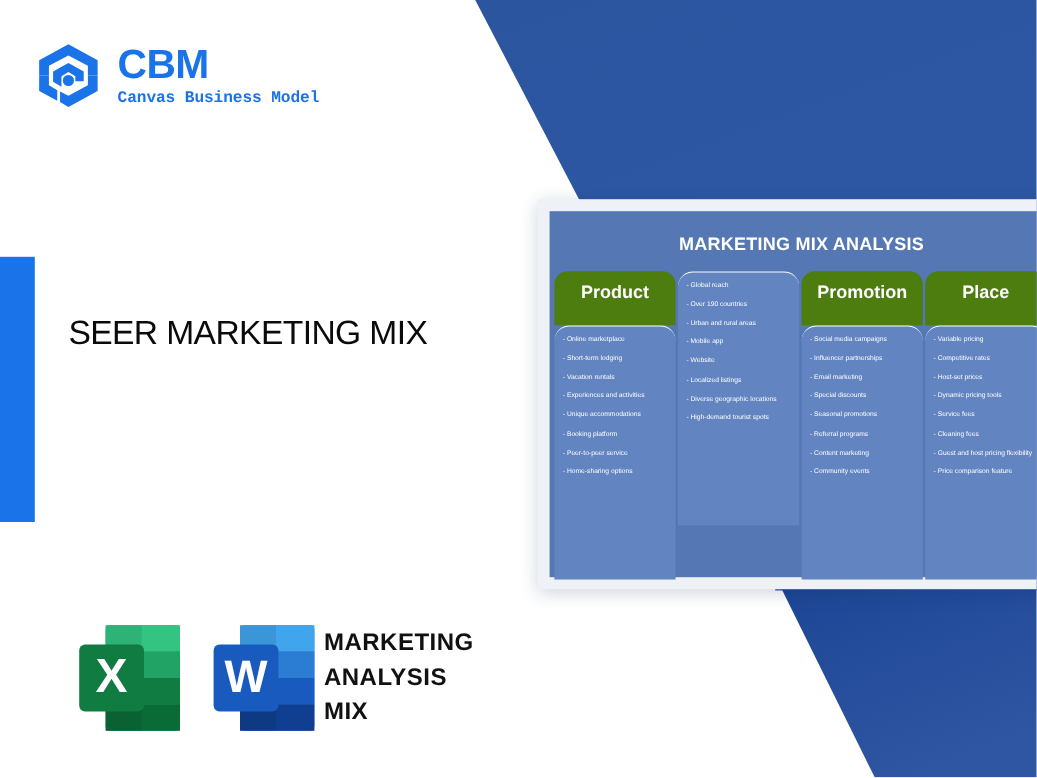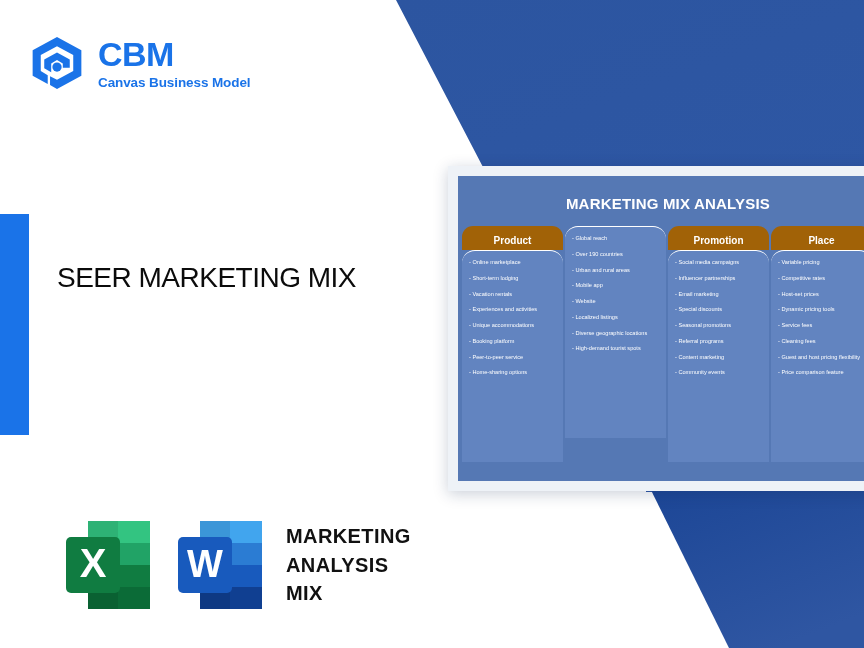--- a/index.html
+++ b/index.html
@@ -53,20 +53,21 @@
     font-weight: bold;
     color: #1a73e8;
     letter-spacing: -0.5px;
   }
   .logo-sub {
     font-size: 13.5px;
     font-weight: bold;
     color: #1a73e8;
     margin-top: 5px;
     letter-spacing: -0.1px;
+    font-family: Liberation Mono, monospace;
   }
 
   
   .headline {
     position: absolute;
     left: 57px;
     top: 262px;
     width: 400px;
     font-size: 28px;
     font-weight: normal;
@@ -108,27 +109,27 @@
     display: flex;
     gap: 2px;
     padding: 14px 4px 0 4px;
     box-sizing: border-box;
   }
   .col {
     width: 101px;
     flex: 0 0 101px;
   }
   .col-head {
-    background: #a16207;
+    background: #4d7c0f;
     border-radius: 11px 11px 0 0;
     text-align: center;
     color: #ffffff;
-    font-size: 10px;
-    font-weight: bold;
-    padding: 9px 0 4px 0;
+    font-size: 15px;
+    font-weight: bold;
+    padding: 9px 0 19px 0;
   }
   .col-body {
     background: #6284c0;
     border-top: 1.6px solid #ffffff;
     border-radius: 13px 13px 0 0;
     min-height: 212px;
     padding: 9px 7px 0 7px;
     box-sizing: border-box;
   }
   .col-body ul {
@@ -148,21 +149,21 @@
   .files-row {
     position: absolute;
     left: 62px;
     top: 515px;
     display: flex;
     align-items: center;
     z-index: 5;
   }
   .file-icon { display: block; }
   .files-label {
-    margin-left: 16px;
+    margin-left: 0;
     font-size: 20px;
     font-weight: bold;
     color: #111111;
     line-height: 1.42;
     letter-spacing: 0.4px;
   }
 </style>
 </head>
 <body>
 

